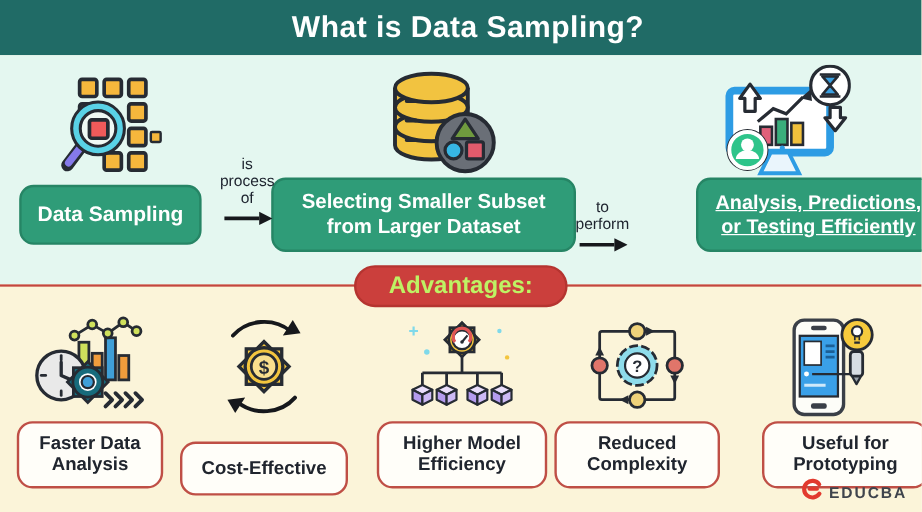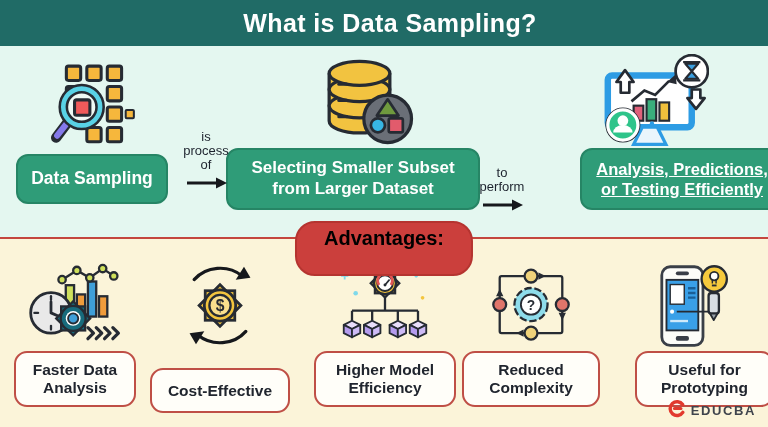--- a/index.html
+++ b/index.html
@@ -29,22 +29,22 @@
   .conn-label { font-size:13px; color:#1D232E; text-align:center; line-height:1.08; }
   .conn-arrow { margin-top:3px; }
 
   .flow-icon { position:absolute; }
   .flow-icon-1 { left:50px; top:18px; }
   .flow-icon-2 { left:316px; top:10px; }
   .flow-icon-3 { left:597px; top:8px; }
 
   
   .badge { position:absolute; top:221px; left:50%; transform:translateX(-50%); z-index:3;
-           background:#CB3F3C; border:2px solid #B53430; color:#000000; font-weight:bold;
-           font-size:20px; padding:4px 27px 24px; border-radius:20px; }
+           background:#CB3F3C; border:2px solid #B53430; color:#bef264; font-weight:bold;
+           font-size:20px; padding:4px 27px 4px; border-radius:20px; }
 
   .bottom { position:absolute; top:239px; left:0; width:768px; height:188px; background:#FBF4D9; }
   .adv-icon { position:absolute; top:24px; }
   .adv-label { position:absolute; background:#FFFEF9; border:2.5px solid #BF4F46; border-radius:13px;
                display:flex; align-items:center; justify-content:center; text-align:center;
                font-weight:bold; font-size:15.5px; color:#20252E; line-height:1.15; padding:19px 6px; }
   .al-1 { left:14px;  top:112px; width:122px; height:56px; }
   .al-2 { left:150px; top:117px; width:140px; height:45px;margin-top:12px; }
   .al-3 { left:314px; top:112px; width:142px; height:56px; }
   .al-4 { left:462px; top:112px; width:138px; height:56px; }

